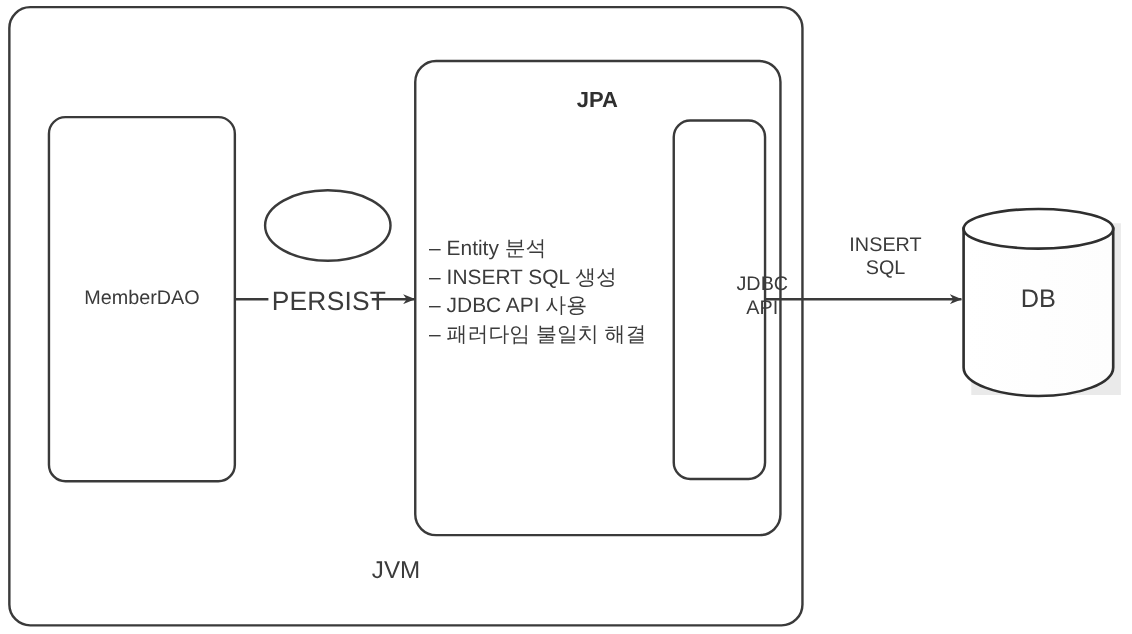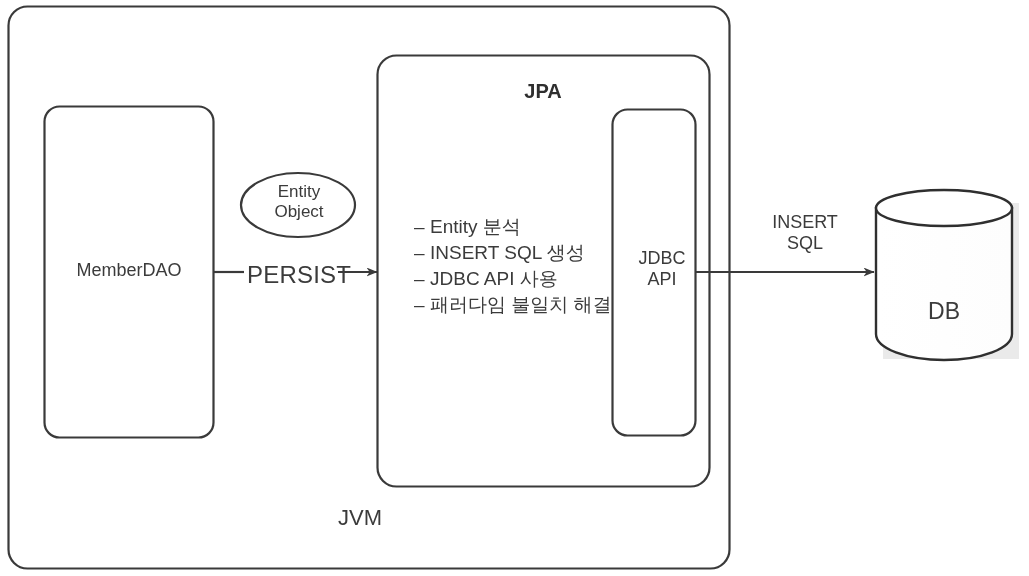--- a/index.html
+++ b/index.html
@@ -65,45 +65,44 @@
     left: 247px;
     top: 261px;
     font-size: 24px;
     letter-spacing: 0.2px;
   }
   #jdbc-api-label {
     left: 612px;
     top: 248px;
     width: 100px;
     font-size: 18px;
+    padding-left: 31px;
   }
   #insert-sql-label {
     left: 755px;
     top: 212px;
     width: 100px;
     font-size: 18px;
   }
   #db-label {
     left: 876px;
     top: 258px;
     width: 136px;
     font-size: 23px;
-    margin-top: 40px;
   }
   #jpa-bullets {
     position: absolute;
     left: 390px;
     top: 214px;
     font-size: 19px;
     line-height: 26px;
     color: #3b3b3b;
   }
   #jpa-bullets .bullet-row {
     white-space: pre;
-    margin-left: 24px;
   }
   #jpa-bullets .dash {
     display: inline-block;
     width: 16px;
   }
 </style>
 </head>
 <body>
 
 <div id="canvas">
@@ -152,21 +151,20 @@
       <path d="M879,356 L1015,356 L1015,200 L879,200 Z" fill="#d9d9d9" opacity="0.55" transform="translate(4,3)"></path>
       <path d="M876,208 L876,334 A68,26 0 0 0 1012,334 L1012,208 Z" fill="url(#cyl-shade)" stroke="#2f2f2f" stroke-width="2.4"></path>
       <ellipse cx="944" cy="208" rx="68" ry="18" fill="#ffffff" stroke="#2f2f2f" stroke-width="2.4"></ellipse>
     </g>
   </svg>
 
   <div class="lbl lbl-center" id="jpa-label">JPA</div>
 
   <div class="lbl lbl-center" id="memberdao-label">MemberDAO</div>
 
-  <div class="lbl lbl-center" id="entity-object-label"><span>Entity</span><br><span>Object</span></div>
 
   <div class="lbl" id="persist-label">PERSIST</div>
 
   <div class="lbl lbl-center" id="jdbc-api-label"><span>JDBC</span><br><span>API</span></div>
 
   <div class="lbl lbl-center" id="insert-sql-label"><span>INSERT</span><br><span>SQL</span></div>
 
   <div class="lbl lbl-center" id="db-label">DB</div>
 
   <div class="lbl" id="jvm-label">JVM</div>

